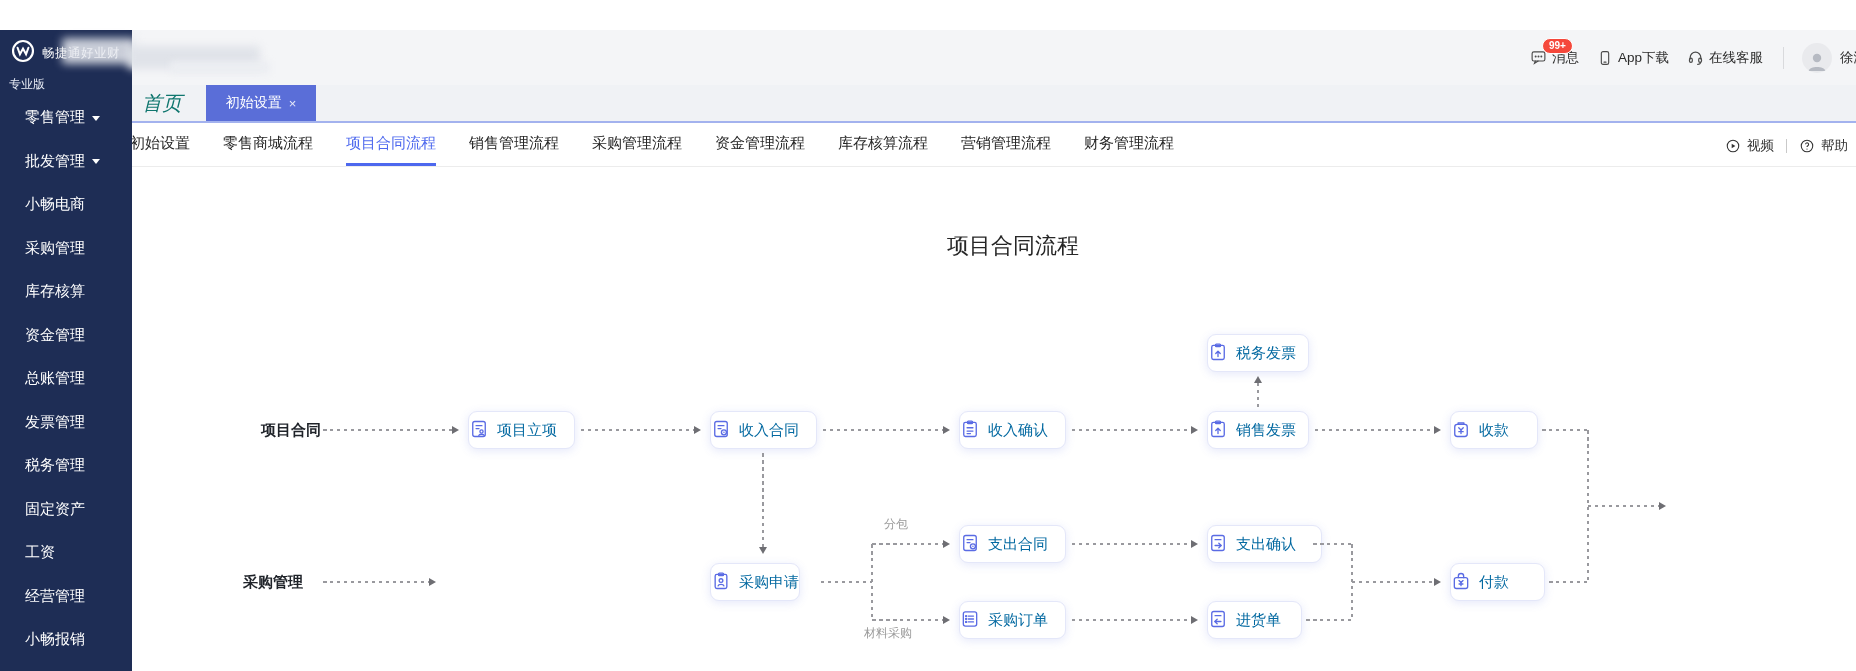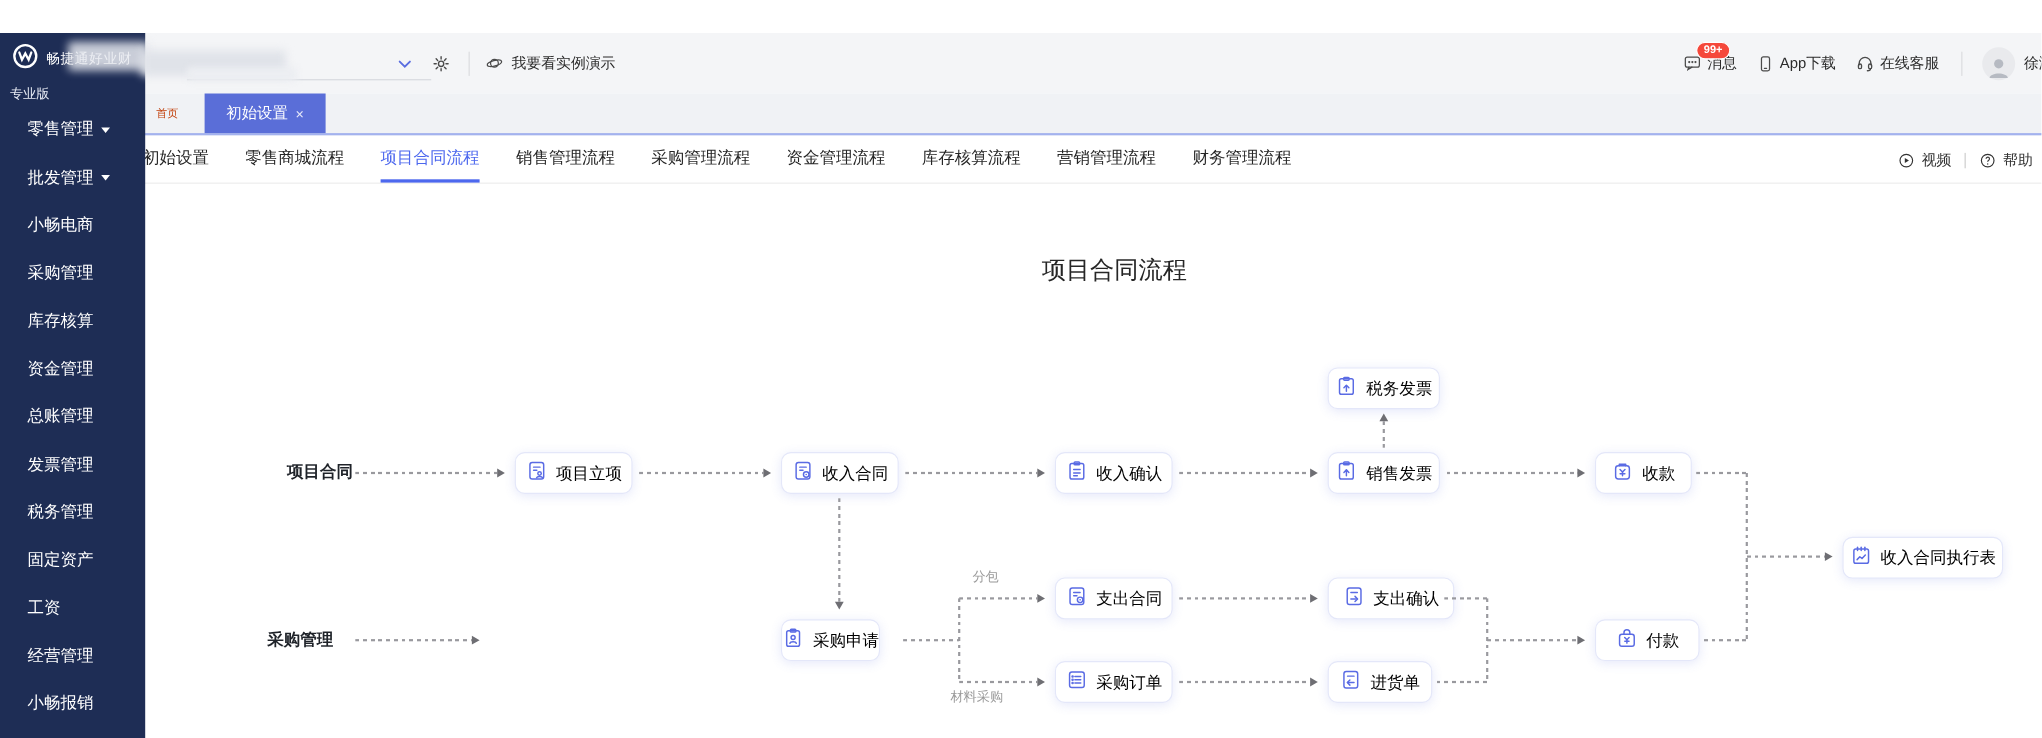--- a/index.html
+++ b/index.html
@@ -32,69 +32,45 @@
   .hdr-right { position:absolute; right:0; top:0; height:55px; display:flex; align-items:center; gap:18px; z-index:8; }
   .hdr-item { display:flex; align-items:center; gap:5px; font-size:13.5px; color:#2b2b2b; cursor:pointer; position:relative; white-space:nowrap; }
   .badge { position:absolute; top:-11px; left:12px; background:#f5483b; color:#fff; font-size:10px; line-height:14px; padding:0 6px; border-radius:8px; border:1px solid #fff; font-weight:bold; }
   .avatar { width:30px; height:30px; border-radius:50%; background:#e9eaed; display:flex; align-items:flex-end; justify-content:center; overflow:hidden; }
   .user-name { font-size:13.5px; color:#2b2b2b; width:16px; overflow:hidden; white-space:nowrap; }
 
   
   .blur { position:absolute; filter:blur(4px); border-radius:3px; z-index:9; }
 
   
-  .wtab-home { align-self:center; margin-left:18px; padding:0 14px; font-size:10px; color:#c2410c; cursor:pointer; }
+  .wtab-home { align-self:center; margin-left:18px; padding:0 14px; font-size:20px; color:#0f766e; cursor:pointer;font-style:italic; }
   .wtab-active { margin-left:10px; width:110px; background:#5a6ed8; color:#fff; font-size:14px; display:flex; align-items:center; justify-content:center; gap:7px; cursor:pointer; }
   .wtab-close { font-size:13px; opacity:.85; cursor:pointer; }
 
   
   .ftab { display:flex; align-items:center; padding:0 0 1px 0; margin-right:33px; font-size:15px; color:#262626; cursor:pointer; border-bottom:3px solid transparent; white-space:nowrap; }
   .ftab.active { color:#4d68ee; border-bottom-color:#4d68ee; }
   .ftabs-right { position:absolute; right:8px; top:0; height:42px; display:flex; align-items:center; gap:6px; font-size:13.5px; color:#333; }
   .ftabs-right .vdiv2 { width:1px; height:14px; background:#c9c9c9; margin:0 6px; }
 
   
   .canvas { position:absolute; inset:0; z-index:3; pointer-events:none; }
   .flow-title { position:absolute; left:908px; top:231px; width:210px; text-align:center; font-size:22px; font-weight:500; color:#262626; }
   .row-label { position:absolute; height:22px; line-height:22px; font-size:15px; font-weight:bold; color:#1f2329; white-space:nowrap; }
   .branch-label { position:absolute; font-size:12px; color:#9a9a9a; white-space:nowrap; }
-  .fnode { position:absolute; height:38px; background:#fff; border:1px solid #e4e7f9; border-radius:9px; box-shadow:0 2px 10px rgba(93,110,225,.16); display:flex; align-items:center; justify-content:center; gap:8px; font-size:15px; color:#000000; cursor:pointer; pointer-events:auto; white-space:nowrap; }
+  .fnode { position:absolute; height:38px; background:#fff; border:1px solid #e4e7f9; border-radius:9px; box-shadow:0 2px 10px rgba(93,110,225,.16); display:flex; align-items:center; justify-content:flex-start; gap:8px; font-size:15px; color:#0369a1; cursor:pointer; pointer-events:auto; white-space:nowrap; }
   .fnode svg { flex:0 0 auto; }
   .edge-h { position:absolute; height:2px; background-image:repeating-linear-gradient(to right,#99999e 0 3.5px,transparent 3.5px 7px); }
   .edge-v { position:absolute; width:2px; background-image:repeating-linear-gradient(to bottom,#99999e 0 3.5px,transparent 3.5px 7px); }
   .ah { position:absolute; width:0; height:0; }
 </style>
 </head>
 <body>
 
 <div class="header">
-  <div class="hdr-left">
-    <span class="search-underline"></span>
-    <span class="hdr-ico chev">
-      <svg width="16" height="16" viewBox="0 0 24 24" fill="none" stroke="#5b6ee0" stroke-width="2.6" stroke-linecap="round">
-          <path d="M5 9l7 7 7-7"></path>
-        </svg>
-    </span>
-    <span class="hdr-ico" style="margin-left:16px">
-      <svg width="18" height="18" viewBox="0 0 24 24" fill="none" stroke="#4a4a4a" stroke-width="1.7" stroke-linecap="round">
-          <circle cx="12" cy="12" r="3.2"></circle>
-          <path d="M12 3.5v2.6M12 17.9v2.6M3.5 12h2.6M17.9 12h2.6M6 6l1.9 1.9M16.1 16.1L18 18M18 6l-1.9 1.9M7.9 16.1L6 18"></path>
-        </svg>
-    </span>
-    <span class="vdiv"></span>
-    <span class="demo-link">
-      <span class="hdr-ico">
-        <svg width="17" height="17" viewBox="0 0 24 24" fill="none" stroke="#4a4a4a" stroke-width="1.6">
-            <circle cx="12" cy="12" r="5"></circle>
-            <ellipse cx="12" cy="12" rx="9.5" ry="3.4" transform="rotate(-16 12 12)"></ellipse>
-          </svg>
-      </span>
-      <span>我要看实例演示</span>
-    </span>
-  </div>
 
   <div class="hdr-right">
     <span class="hdr-item">
       <span class="hdr-ico">
         <svg width="17" height="17" viewBox="0 0 24 24" fill="none" stroke="#4a4a4a" stroke-width="1.6" stroke-linecap="round">
             <rect x="3" y="4" width="18" height="13" rx="2.5"></rect>
             <path d="M7.5 17l-1.2 3.2L11.5 17"></path>
             <circle cx="8" cy="10.5" r="0.6" fill="#4a4a4a"></circle>
             <circle cx="12" cy="10.5" r="0.6" fill="#4a4a4a"></circle>
             <circle cx="16" cy="10.5" r="0.6" fill="#4a4a4a"></circle>
@@ -286,30 +262,20 @@
     </div>
     <div class="fnode" style="left: 1450px; top: 411px; width: 88px;">
       <span><svg width="20" height="20" viewBox="0 0 24 24" fill="none" stroke="#5a6be4" stroke-width="1.6" stroke-linecap="round" stroke-linejoin="round">
           <rect x="4.5" y="6.5" width="15" height="14.5" rx="3"></rect>
           <path d="M8.5 6.5V4.8h7v1.7"></path>
           <path d="M9.3 10.5l2.7 2.7 2.7-2.7"></path>
           <line x1="12" y1="13.2" x2="12" y2="17.5"></line>
           <line x1="9.4" y1="15.2" x2="14.6" y2="15.2"></line>
         </svg></span>
       <span>收款</span>
-    </div>
-    <div class="fnode" style="left: 1675px; top: 488px; width: 146px;">
-      <span><svg width="20" height="20" viewBox="0 0 24 24" fill="none" stroke="#5a6be4" stroke-width="1.6" stroke-linecap="round" stroke-linejoin="round">
-          <rect x="4" y="5" width="16" height="15.5" rx="2"></rect>
-          <line x1="8" y1="3" x2="8" y2="6.5"></line>
-          <line x1="12" y1="3" x2="12" y2="6.5"></line>
-          <line x1="16" y1="3" x2="16" y2="6.5"></line>
-          <path d="M7.5 16.5l3-3.2 2.4 2 3.6-3.8"></path>
-        </svg></span>
-      <span>收入合同执行表</span>
     </div>
     <div class="fnode" style="left: 710px; top: 563px; width: 90px;">
       <span><svg width="20" height="20" viewBox="0 0 24 24" fill="none" stroke="#5a6be4" stroke-width="1.6" stroke-linecap="round" stroke-linejoin="round">
           <rect x="5" y="4" width="14" height="17" rx="2"></rect>
           <rect x="9" y="2.5" width="6" height="3" rx="1"></rect>
           <circle cx="12" cy="11.5" r="2.2"></circle>
           <path d="M8.5 17.8c.6-2.4 6.4-2.4 7 0"></path>
         </svg></span>
       <span>采购申请</span>
     </div>

